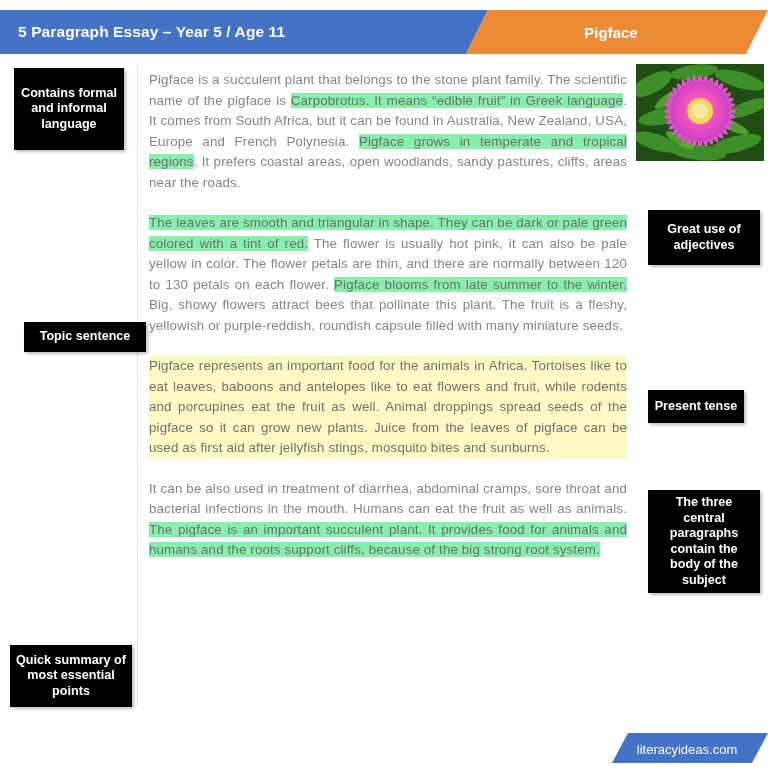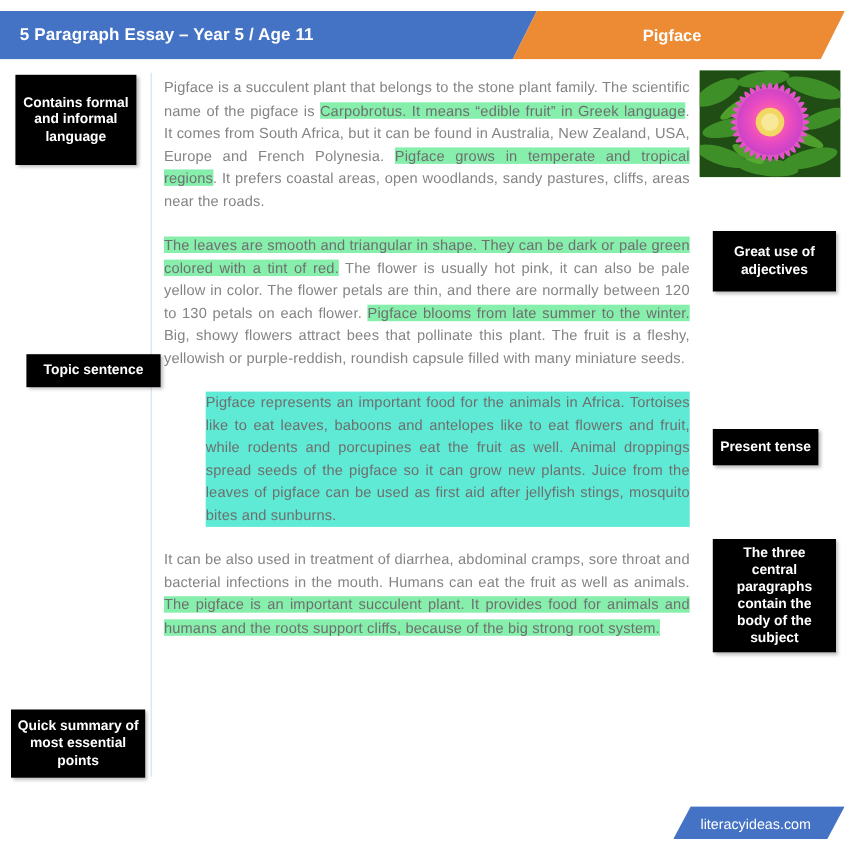--- a/index.html
+++ b/index.html
@@ -50,21 +50,21 @@
     color:#848484;
     font-size:13.3px;
     line-height:20.5px;
     text-align:justify;
     margin:0 0 20px 0;
     font-family:"Liberation Sans", sans-serif;
     letter-spacing:0.15px;
   }
   .para:last-child{margin-bottom:0;}
   .hl{background:#86efac;color:#6f6f6f;box-decoration-break:clone;-webkit-box-decoration-break:clone;}
-  .para.all-hl{background:#5eead4;color:#6f6f6f;margin-left:38px;}
+  .para.all-hl{background:#fef9c3;color:#6f6f6f;}
 
   
   .note{
     position:absolute;
     background:#000000;
     color:#ffffff;
     font-weight:bold;
     font-size:12.6px;
     line-height:15.5px;
     text-align:center;

